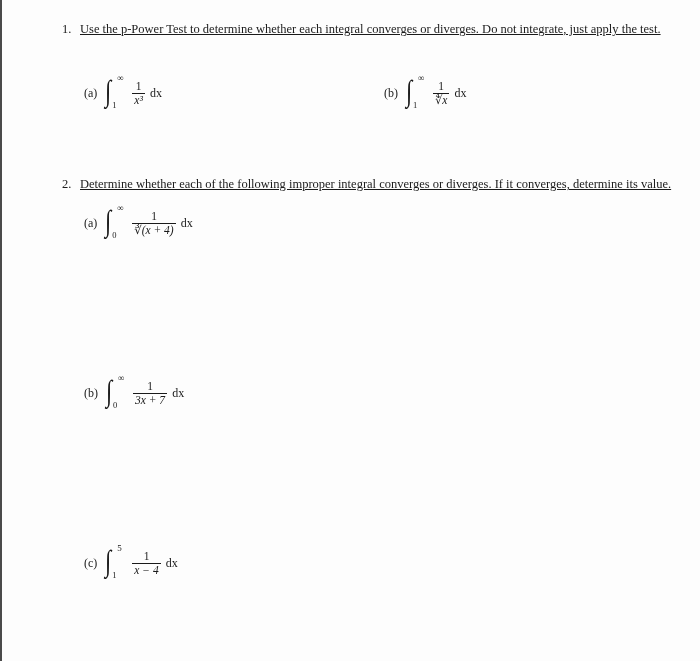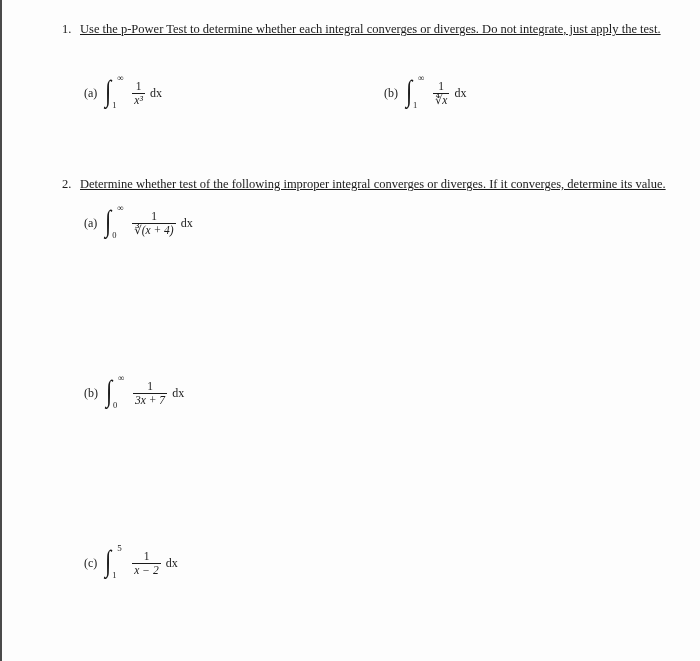--- a/index.html
+++ b/index.html
@@ -87,21 +87,21 @@
   <span class="frac">
     <span class="numer">1</span>
     <span class="bar"></span>
     <span class="denom">∜x</span>
   </span>
   <span class="dx">dx</span>
 </div>
 
 <div class="problem-text" style="left:62px; top:176px; width:620px;">
   <span class="num">2.</span>
-  <span class="body-text">Determine whether test of the following improper integral converges or diverges. If it converges, determine its value.</span>
+  <span class="body-text">Determine whether each of the following improper integral converges or diverges. If it converges, determine its value.</span>
 </div>
 
 <div class="item" style="left:84px; top:206px;">
   <span class="label">(a)</span>
   <span class="integral">
     <span class="int-sign">∫</span>
     <span class="upper">∞</span>
     <span class="lower">0</span>
   </span>
   <span class="frac">
@@ -130,16 +130,16 @@
 <div class="item" style="left:84px; top:546px;">
   <span class="label">(c)</span>
   <span class="integral">
     <span class="int-sign">∫</span>
     <span class="upper">5</span>
     <span class="lower">1</span>
   </span>
   <span class="frac">
     <span class="numer">1</span>
     <span class="bar"></span>
-    <span class="denom">x − 2</span>
+    <span class="denom">x − 4</span>
   </span>
   <span class="dx">dx</span>
 </div>
 
 </body></html>

